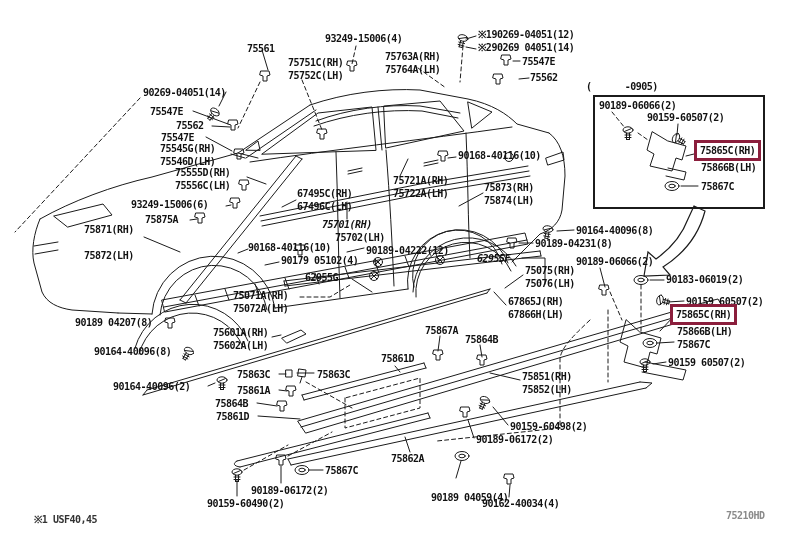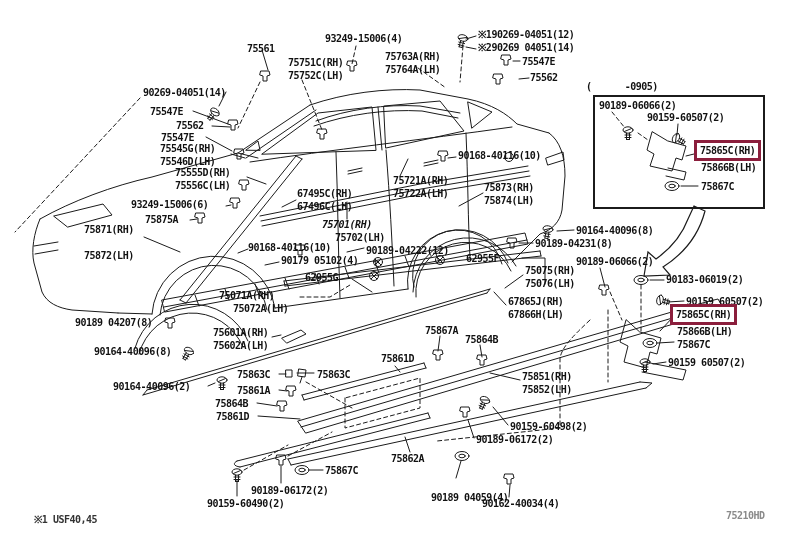--- a/index.html
+++ b/index.html
@@ -223,26 +223,26 @@
       <span class="plabel" style="left: 84px; top: 224px;">75871(RH)</span>
       <span class="plabel" style="left: 84px; top: 237px; margin-top: 13px;">75872(LH)</span>
       <span class="plabel" style="left: 322px; top: 219px; font-style: italic;">75701(RH)</span>
       <span class="plabel" style="left: 335px; top: 232px;">75702(LH)</span>
       <span class="plabel" style="left: 248px; top: 242px;">90168-40116(10)</span>
       <span class="plabel" style="left: 366px; top: 245px;">90189-04222(12)</span>
       <span class="plabel" style="left: 576px; top: 225px;">90164-40096(8)</span>
       <span class="plabel" style="left: 535px; top: 238px;">90189-04231(8)</span>
       <span class="plabel" style="left: 281px; top: 255px;">90179 05102(4)</span>
       <span class="plabel" style="left: 305px; top: 272px;">62955G</span>
-      <span class="plabel" style="left: 466px; top: 253px;">62955F</span>
+      <span class="plabel" style="left: 477px; top: 253px; font-style: italic;">62955F</span>
       <span class="plabel" style="left: 525px; top: 265px;">75075(RH)</span>
       <span class="plabel" style="left: 525px; top: 278px;">75076(LH)</span>
       <span class="plabel" style="left: 576px; top: 256px;">90189-06066(2)</span>
       <span class="plabel" style="left: 666px; top: 274px;">90183-06019(2)</span>
-      <span class="plabel" style="left: 219px; top: 290px;">75071A(RH)</span>
+      <span class="plabel" style="left: 233px; top: 290px;">75071A(RH)</span>
       <span class="plabel" style="left: 233px; top: 303px;">75072A(LH)</span>
       <span class="plabel" style="left: 686px; top: 296px;">90159 60507(2)</span>
       <span class="plabel hl" style="left: 677px; top: 310px;">75865C(RH)</span>
       <span class="plabel" style="left: 677px; top: 326px;">75866B(LH)</span>
       <span class="plabel" style="left: 677px; top: 339px;">75867C</span>
       <span class="plabel" style="left: 668px; top: 357px;">90159 60507(2)</span>
       <span class="plabel" style="left: 75px; top: 317px;">90189 04207(8)</span>
       <span class="plabel" style="left: 94px; top: 346px;">90164-40096(8)</span>
       <span class="plabel" style="left: 213px; top: 327px;">75601A(RH)</span>
       <span class="plabel" style="left: 213px; top: 340px;">75602A(LH)</span>

